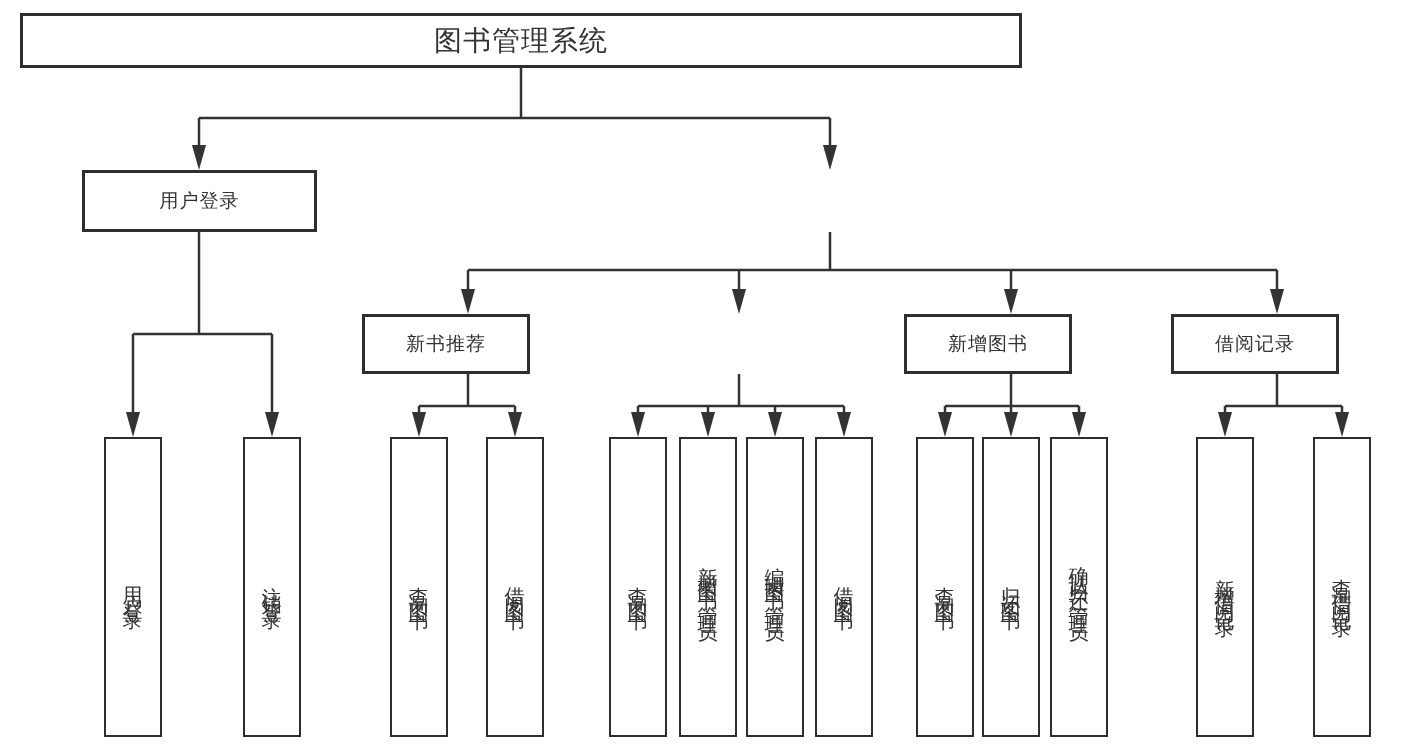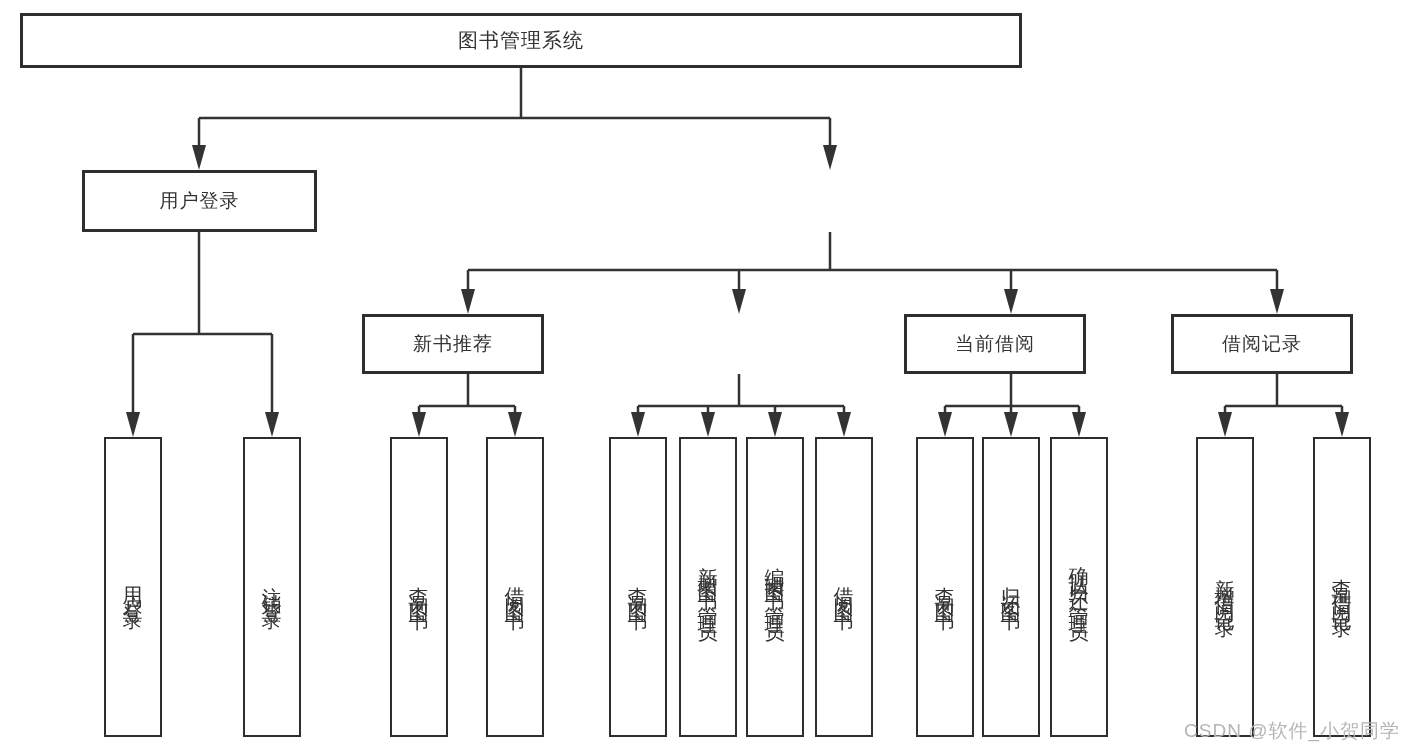--- a/index.html
+++ b/index.html
@@ -24,24 +24,24 @@
     display: flex;
     align-items: center;
     justify-content: center;
     font-size: 19px;
     color: #333333;
     letter-spacing: 1px;
     white-space: nowrap;
   }
   .root-node {
     left: 20px; top: 13px; width: 1002px; height: 55px;
-    font-size: 20px;
+    font-size: 28px;
   }
   .l2-node { top: 170px; width: 235px; height: 62px; }
-  .l3-node { top: 314px; width: 182px; height: 60px; }
+  .l3-node { top: 314px; width: 168px; height: 60px; }
   .leaf {
     position: absolute;
     top: 437px;
     width: 58px;
     height: 300px;
     box-sizing: border-box;
     border: 2.5px solid #2e2e2e;
     background: #ffffff;
     display: flex;
     align-items: center;
@@ -126,21 +126,21 @@
   </div>
 
   <div class="hnode l2-node" style="left:82px">
     <span>用户登录</span>
   </div>
 
   <div class="hnode l3-node" style="left:362px">
     <span>新书推荐</span>
   </div>
   <div class="hnode l3-node" style="left:904px">
-    <span>当前借阅</span>
+    <span>新增图书</span>
   </div>
   <div class="hnode l3-node" style="left:1171px">
     <span>借阅记录</span>
   </div>
 
   <div class="leaf" style="left:104px">
     <span class="vtext">用户登录</span>
   </div>
   <div class="leaf" style="left:243px">
     <span class="vtext">注销登录</span>
@@ -176,15 +176,14 @@
     <span class="vtext">确认归还（管理员）</span>
   </div>
 
   <div class="leaf" style="left:1196px">
     <span class="vtext">新增借阅记录</span>
   </div>
   <div class="leaf" style="left:1313px">
     <span class="vtext">查询借阅记录</span>
   </div>
 
-  <div class="watermark">CSDN @软件_小贺同学</div>
 
 </div>
 
 </body></html>

